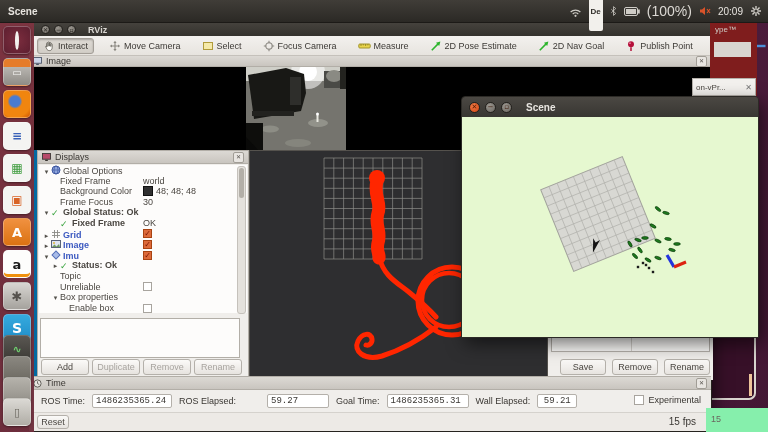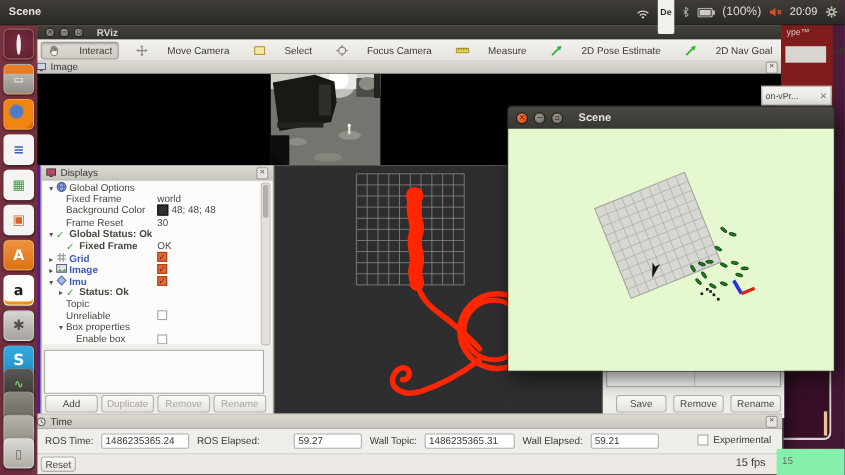--- a/index.html
+++ b/index.html
@@ -56,37 +56,37 @@
     background:var(--panel-bg,#f0eeeb);border:1px solid #26231f;box-sizing:border-box;
     box-shadow:3px 4px 14px rgba(0,0,0,.55)}
   .rv-titlebar{height:13px;background:linear-gradient(var(--titlebar,#45423d),#34322d);
     display:flex;align-items:center;gap:4px;padding-left:12px}
   .wbtn{width:9px;height:9px;border-radius:50%;border:1px solid #23211d;box-sizing:border-box;
     background:radial-gradient(circle at 35% 30%,#9a968f,#6b6761);
     color:#26241f;font-size:6px;line-height:7px;text-align:center}
   .rv-title{color:#d8d5d0;font-size:9px;font-weight:bold;margin-left:8px}
   .rv-toolbar{height:19px;background:linear-gradient(#f3f1ee,#e7e4df);border-bottom:1px solid #c5c1bb;
     display:flex;align-items:center;padding-left:8px;gap:9px}
-  .tool{display:flex;align-items:center;gap:17px;font-size:9px;color:#3d3a36;
+  .tool{display:flex;align-items:center;gap:3px;font-size:9px;color:#3d3a36;
     padding:1px 5px;border:1px solid transparent;border-radius:3px;white-space:nowrap}
   .tool.active{background:linear-gradient(#dedad4,#d2cec7);border-color:#a39e97;
     box-shadow:inset 0 1px 2px rgba(0,0,0,.25)}
   .tool svg{display:block}
   
   .phead{background:linear-gradient(var(--header-grad-top,#dcd9d4),var(--header-grad-bottom,#c9c5bf));
     border-bottom:1px solid #b2aea7;display:flex;align-items:center;gap:4px;
     font-size:9px;color:#3a3733;padding:0 4px;box-sizing:border-box}
   .pclose{margin-left:auto;width:9px;height:9px;border:1px solid #a19d96;border-radius:2px;
     background:#e8e5e1;font-size:6px;line-height:7px;text-align:center;color:#55524d}
   
   .image-panel-head{height:11px}
   .image-content{position:relative;height:83px;background:#000;overflow:hidden}
   .photo{position:absolute;left:217px;top:0}
   
-  .mainrow{position:relative;height:230px;background:#4c1d95}
+  .mainrow{position:relative;height:230px;background:#0369a1}
   .displays{position:absolute;left:8px;top:0;width:212px;height:230px;background:var(--panel-bg);
     border:1px solid #b2aea7;box-sizing:border-box}
   .disp-head{height:13px}
   .tree{position:absolute;left:1px;right:1px;top:14px;height:148px;background:#fdfcfb;overflow:hidden}
   .trow{position:relative;height:10.6px;line-height:10.6px;font-size:9px;color:#4a4641;white-space:nowrap}
   .trow .exp{display:inline-block;width:9px;text-align:center;color:#55524d;font-size:7px}
   .trow .ticon{display:inline-block;width:12px;vertical-align:-1px}
   .trow .tick{color:var(--status-green,#36a23c);font-weight:bold;font-size:9px}
   .trow .lbl.bold{font-weight:bold}
   .trow .lbl.blue{font-weight:bold;color:var(--display-blue,#3c59c0)}
@@ -116,21 +116,21 @@
   .vlist .vdiv{position:absolute;left:50%;top:0;bottom:0;width:1px;background:#d5d2cd}
   .views-btns{position:absolute;left:12px;bottom:5px;display:flex;gap:6px}
   .views-btns .btn{width:46px}
   
   .timep{position:absolute;left:0;bottom:0;width:100%;height:54px;background:var(--panel-bg);
     border-top:1px solid #b2aea7}
   .time-head{height:13px}
   .time-fields{position:relative;height:22px;display:flex;align-items:center;padding-left:12px;gap:7px}
   .tf-label{font-size:9px;color:#3a3733;white-space:nowrap}
   .tfield{height:14px;border:1px solid #b4b0aa;border-radius:2px;font-size:9px;padding:0 3px;
-    color:#3a3733;background:#fff;box-sizing:border-box;font-family:Liberation Sans, sans-serif}
+    color:#3a3733;background:#fff;box-sizing:border-box;font-family:Liberation Mono, monospace}
   .exp-check{position:absolute;right:10px;top:5px;display:flex;align-items:center;gap:4px;font-size:9px;color:#3a3733}
   .cb-plain{width:10px;height:10px;background:#fff;border:1px solid #a8a49e;box-sizing:border-box}
   .time-bottom{position:relative;height:18px;border-top:1px solid #d5d2cd;background:#edeae6}
   .reset-btn{position:absolute;left:8px;top:2px;width:32px;height:14px}
   .fps{position:absolute;right:15px;top:3px;font-size:10px;color:#3a3733}
   
   .scene-win{position:absolute;left:461px;top:96px;width:296px;z-index:40;
     border:1px solid #2c2a26;border-radius:4px 4px 0 0;box-shadow:4px 6px 18px rgba(0,0,0,.55)}
   .scene-titlebar{height:20px;background:linear-gradient(#4b4843,#383632);border-radius:3px 3px 0 0;
     display:flex;align-items:center;gap:5px;padding-left:7px}
@@ -301,21 +301,21 @@
                 <ellipse cx="5" cy="5" rx="2" ry="4" fill="none" stroke="#3e57a0" stroke-width="0.7"></ellipse>
                 <path d="M1 5h8" stroke="#3e57a0" stroke-width="0.7"></path>
               </svg></span><span class="lbl">Global Options</span></div>
           <div class="trow"><span style="display:inline-block;width:12px"></span><span class="exp glyph"></span><span class="lbl">Fixed Frame</span><span class="tval">
               <span>world</span>
             </span></div>
           <div class="trow"><span style="display:inline-block;width:12px"></span><span class="exp glyph"></span><span class="lbl">Background Color</span><span class="tval">
               <span class="swatch"></span>
               <span>48; 48; 48</span>
             </span></div>
-          <div class="trow"><span style="display:inline-block;width:12px"></span><span class="exp glyph"></span><span class="lbl">Frame Reset</span><span class="tval">
+          <div class="trow"><span style="display:inline-block;width:12px"></span><span class="exp glyph"></span><span class="lbl">Frame Focus</span><span class="tval">
               <span>30</span>
             </span></div>
           <div class="trow"><span style="display:inline-block;width:3px"></span><span class="exp glyph">▾</span><span class="ticon"><span class="tick glyph">✓</span></span><span class="lbl bold">Global Status: Ok</span></div>
           <div class="trow"><span style="display:inline-block;width:12px"></span><span class="exp glyph"></span><span class="ticon"><span class="tick glyph">✓</span></span><span class="lbl bold">Fixed Frame</span><span class="tval">
               <span>OK</span>
             </span></div>
           <div class="trow"><span style="display:inline-block;width:3px"></span><span class="exp glyph">▸</span><span class="ticon"><svg width="10" height="10" viewBox="0 0 10 10">
                 <path d="M1 3.5h8M1 6.5h8M3.5 1v8M6.5 1v8" stroke="#8a8a85" stroke-width="0.9"></path>
               </svg></span><span class="lbl blue">Grid</span><span class="tval">
               <span class="cb on glyph">✓</span>
@@ -411,24 +411,24 @@
           <path d="M5 2.5V5l2 1.2" stroke="#55524d" fill="none" stroke-width="0.9"></path>
         </svg>
       <span>Time</span>
       <span class="pclose glyph">✕</span>
     </div>
     <div class="time-fields" id="time-fields">
       <span class="tf-label">ROS Time:</span>
         <input class="tfield" readonly="" value="1486235365.24" style="width: 80px;">
         <span class="tf-label">ROS Elapsed:</span>
         <input class="tfield" readonly="" value="59.27" style="width: 62px; margin-left: 24px;">
-        <span class="tf-label">Wall Topic:</span>
+        <span class="tf-label">Goal Time:</span>
         <input class="tfield" readonly="" value="1486235365.31" style="width: 82px;">
         <span class="tf-label">Wall Elapsed:</span>
-        <input class="tfield" readonly="" value="59.21" style="width: 62px;">
+        <input class="tfield" readonly="" value="59.21" style="width: 40px; text-align: center;">
         <div class="exp-check">
         <span class="cb-plain"></span>
         <span>Experimental</span>
       </div>
     </div>
     <div class="time-bottom">
       <button class="btn reset-btn">Reset</button>
       <span class="fps">15 fps</span>
     </div>
   </div>
@@ -503,21 +503,21 @@
       </svg>
     <span class="kbd">De</span>
     <svg width="7" height="12" viewBox="0 0 8 12">
         <path d="M4 1v10l2.6-2.2L1.5 4M4 1l2.6 2.2L1.5 8" stroke="#cfccc6" fill="none" stroke-width="0.9"></path>
       </svg>
     <svg width="16" height="9" viewBox="0 0 16 9">
         <rect x="0.5" y="0.5" width="13" height="8" rx="1.5" fill="#3a3834" stroke="#cfccc6"></rect>
         <rect x="2" y="2" width="10" height="5" fill="#cfccc6"></rect>
         <rect x="14" y="2.5" width="1.8" height="4" fill="#cfccc6"></rect>
       </svg>
-    <span style="font-size:11px">(100%)</span>
+    <span style="font-size:14px">(100%)</span>
     <svg width="12" height="10" viewBox="0 0 12 10">
         <polygon points="1,3.5 3,3.5 6,1 6,9 3,6.5 1,6.5" fill="#d9532a"></polygon>
         <path d="M8 3l3 4M11 3l-3 4" stroke="#d9532a" stroke-width="1.2"></path>
       </svg>
     <span class="clock">20:09</span>
     <svg width="12" height="12" viewBox="0 0 12 12">
         <circle cx="6" cy="6" r="2.2" fill="none" stroke="#cfccc6" stroke-width="1.2"></circle>
         <g stroke="#cfccc6" stroke-width="1.4">
           <path d="M6 1v2M6 9v2M1 6h2M9 6h2M2.5 2.5l1.4 1.4M8.1 8.1l1.4 1.4M9.5 2.5L8.1 3.9M3.9 8.1L2.5 9.5"></path>
         </g>

